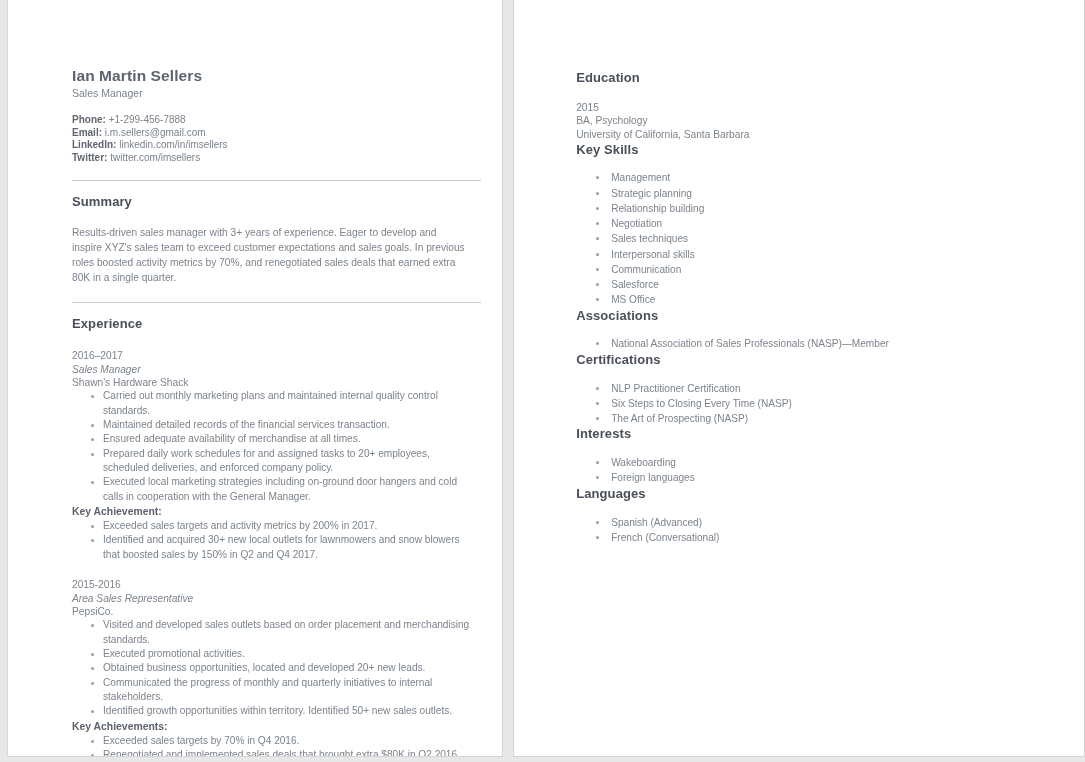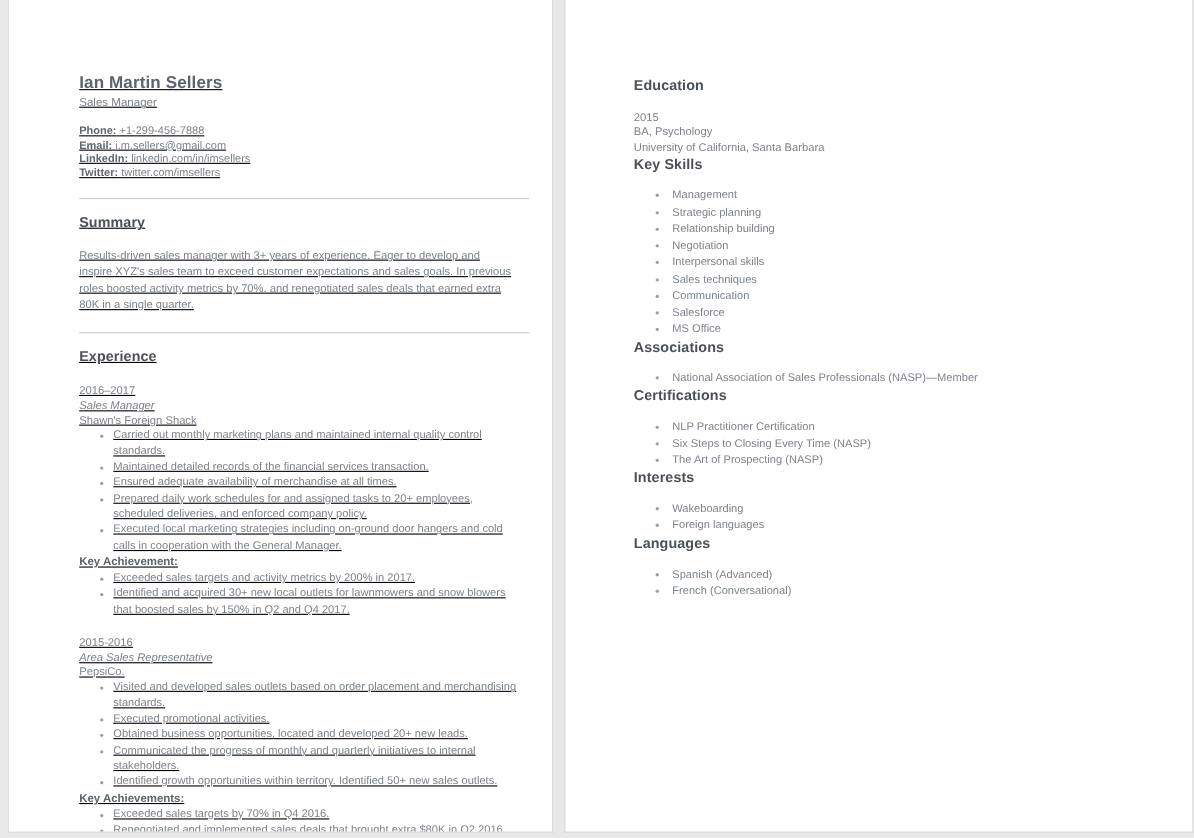--- a/index.html
+++ b/index.html
@@ -27,21 +27,20 @@
     box-sizing: border-box;
     position: relative;
     overflow: hidden;
   }
   .page-left {
     margin-left: 7px;
     width: 531px;
     height: 757px;
     border-top: none;
     border-left: 1px solid #d9d9d9;
-    text-decoration: underline;
   }
   .page-right {
     margin-left: 10px;
     width: 612px;
     height: 757px;
     border-top: none;
   }
   .page-inner-left {
     padding: 66px 57px 0 64px;
   }
@@ -230,21 +229,21 @@
       <h2 class="sect">Summary</h2>
       <p class="summary">Results-driven sales manager with 3+ years of experience. Eager to develop and inspire XYZ's sales team to exceed customer expectations and sales goals. In previous roles boosted activity metrics by 70%, and renegotiated sales deals that earned extra 80K in a single quarter.</p>
 
       <hr class="rule">
 
       <h2 class="sect">Experience</h2>
 
       <div class="job">
         <div class="job-dates">2016–2017</div>
         <div class="job-role">Sales Manager</div>
-        <div class="job-company">Shawn's Foreign Shack</div>
+        <div class="job-company">Shawn's Hardware Shack</div>
         <ul class="blist exp">
           <li>Carried out monthly marketing plans and maintained internal quality control standards.</li>
           <li>Maintained detailed records of the financial services transaction.</li>
           <li>Ensured adequate availability of merchandise at all times.</li>
           <li>Prepared daily work schedules for and assigned tasks to 20+ employees, scheduled deliveries, and enforced company policy.</li>
           <li>Executed local marketing strategies including on-ground door hangers and cold calls in cooperation with the General Manager.</li>
         </ul>
         <div class="ach-head">Key Achievement:</div>
         <ul class="blist exp">
           <li>Exceeded sales targets and activity metrics by 200% in 2017.</li>
@@ -282,22 +281,22 @@
         <div>BA, Psychology</div>
         <div>University of California, Santa Barbara</div>
       </div>
 
       <h2 class="sect-r sect-gap">Key Skills</h2>
       <ul class="rlist">
         <li>Management</li>
         <li>Strategic planning</li>
         <li>Relationship building</li>
         <li>Negotiation</li>
+        <li>Sales techniques</li>
         <li>Interpersonal skills</li>
-        <li>Sales techniques</li>
         <li>Communication</li>
         <li>Salesforce</li>
         <li>MS Office</li>
       </ul>
 
       <h2 class="sect-r sect-gap-lg">Associations</h2>
       <ul class="rlist">
         <li>National Association of Sales Professionals (NASP)—Member</li>
       </ul>
 

